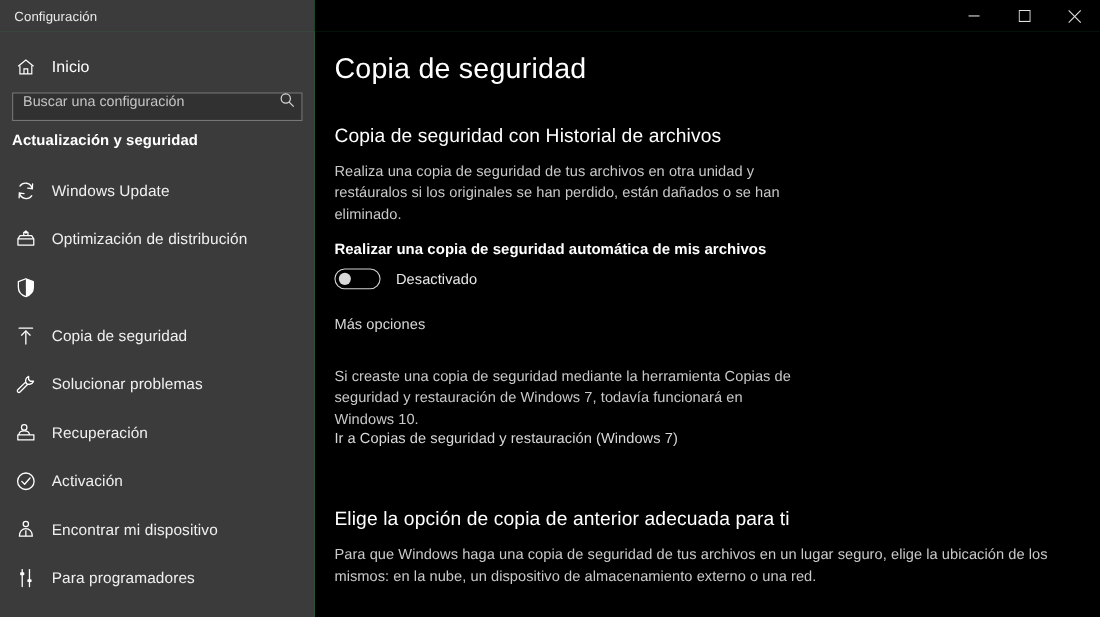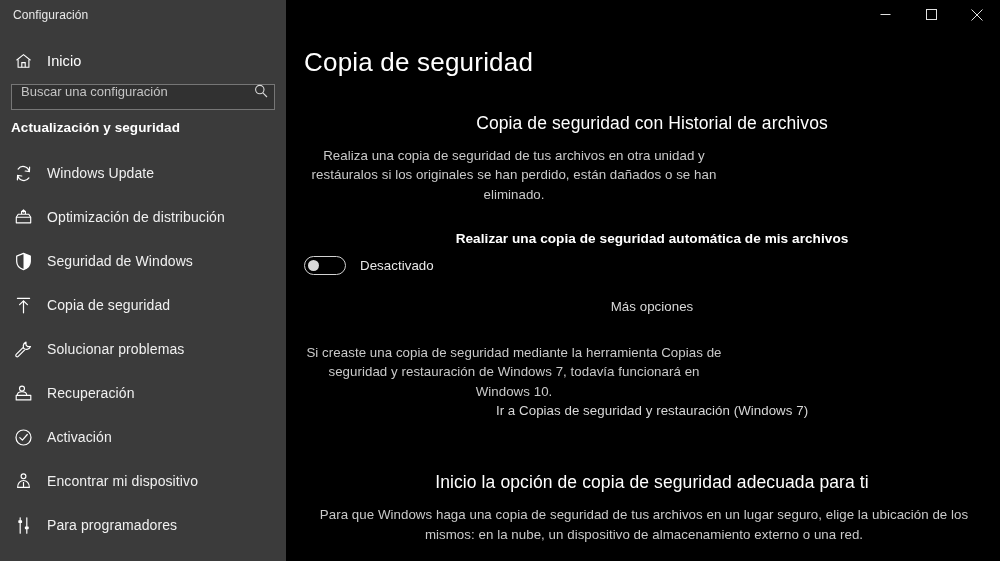--- a/index.html
+++ b/index.html
@@ -152,21 +152,21 @@
     overflow: hidden;
     min-width: 0;
   }
   .page-title {
     font-size: 26px;
     font-weight: normal;
     color: #ffffff;
     letter-spacing: .2px;
     line-height: 1.15;
   }
-  .section { margin-top: 0; text-align: center; }
+  .section { margin-top: 0; }
   .section-h2 {
     font-size: 17.5px;
     color: #ffffff;
     font-weight: normal;
     letter-spacing: .1px;
   }
   .para {
     font-size: 13.3px;
     color: #c9c9c9;
     line-height: 19.6px;
@@ -297,21 +297,20 @@
         </div>
 
         <div class="nav-item">
           <span class="nav-icon">
             <svg width="19" height="19" viewBox="0 0 19 19">
               <path d="M9.5 1.4 L16.3 4.1 V9.2 C16.3 13.3 13.3 16.4 9.5 17.6 C5.7 16.4 2.7 13.3 2.7 9.2 V4.1 Z" fill="currentColor"></path>
               <path d="M9.5 1.4 L2.7 4.1 V9.2 C2.7 13.3 5.7 16.4 9.5 17.6 Z" fill="#3b3b3b"></path>
               <path d="M9.5 1.4 L16.3 4.1 V9.2 C16.3 13.3 13.3 16.4 9.5 17.6 C5.7 16.4 2.7 13.3 2.7 9.2 V4.1 Z" fill="none" stroke="currentColor" stroke-width="1.2" stroke-linejoin="round"></path>
             </svg>
           </span>
-          <span class="nav-label">Seguridad de Windows</span>
         </div>
 
         <div class="nav-item">
           <span class="nav-icon">
             <svg width="19" height="19" viewBox="0 0 19 19" fill="none" stroke="currentColor" stroke-width="1.2" stroke-linecap="round" stroke-linejoin="round">
               <line x1="3.4" y1="2.3" x2="15.6" y2="2.3"></line>
               <line x1="9.5" y1="5.0" x2="9.5" y2="16.8"></line>
               <path d="M5.6 8.7 L9.5 4.8 L13.4 8.7"></path>
             </svg>
           </span>
@@ -374,35 +373,35 @@
       </div>
     </div>
 
     <div class="main">
 
       <h1 class="page-title">Copia de seguridad</h1>
 
       <div class="section" style="margin-top:35px;">
         <h2 class="section-h2">Copia de seguridad con Historial de archivos</h2>
         <p class="para" style="margin-top:12px;">Realiza una copia de seguridad de tus archivos en otra unidad y restáuralos si los originales se han perdido, están dañados o se han eliminado.</p>
-        <div class="bold-label" style="margin-top:26px;">Realizar una copia de seguridad automática de mis archivos</div>
+        <div class="bold-label" style="margin-top:14px;">Realizar una copia de seguridad automática de mis archivos</div>
         <div class="toggle-row">
           <div class="toggle">
             <div class="toggle-knob"></div>
           </div>
           <span class="toggle-state">Desactivado</span>
         </div>
         <a class="link" href="#" style="margin-top:24px;">Más opciones</a>
       </div>
 
       <div class="section" style="margin-top:28px;">
         <p class="para" style="margin-top:11px;">Si creaste una copia de seguridad mediante la herramienta Copias de seguridad y restauración de Windows 7, todavía funcionará en Windows 10.</p>
         <a class="link" href="#" style="margin-top:0px;">Ir a Copias de seguridad y restauración (Windows 7)</a>
       </div>
 
       <div class="section" style="margin-top:53px;">
-        <h2 class="section-h2">Inicio la opción de copia de seguridad adecuada para ti</h2>
+        <h2 class="section-h2">Elige la opción de copia de anterior adecuada para ti</h2>
         <p class="para wide" style="margin-top:12px;">Para que Windows haga una copia de seguridad de tus archivos en un lugar seguro, elige la ubicación de los mismos: en la nube, un dispositivo de almacenamiento externo o una red.</p>
       </div>
 
     </div>
   </div>
 </div>
 
 </body></html>

